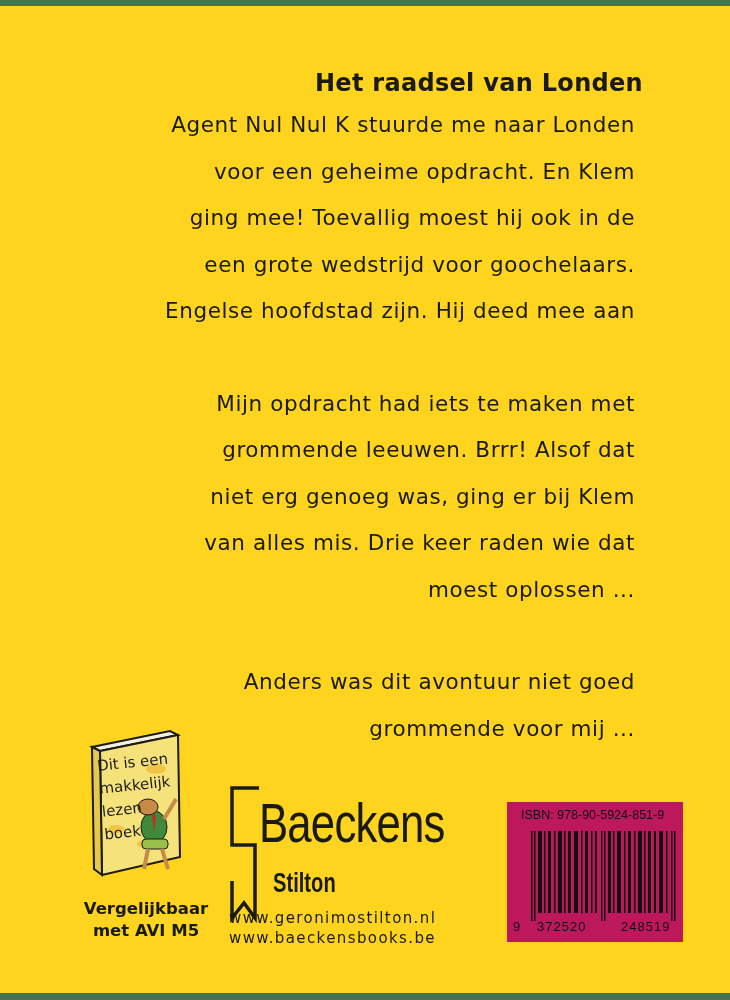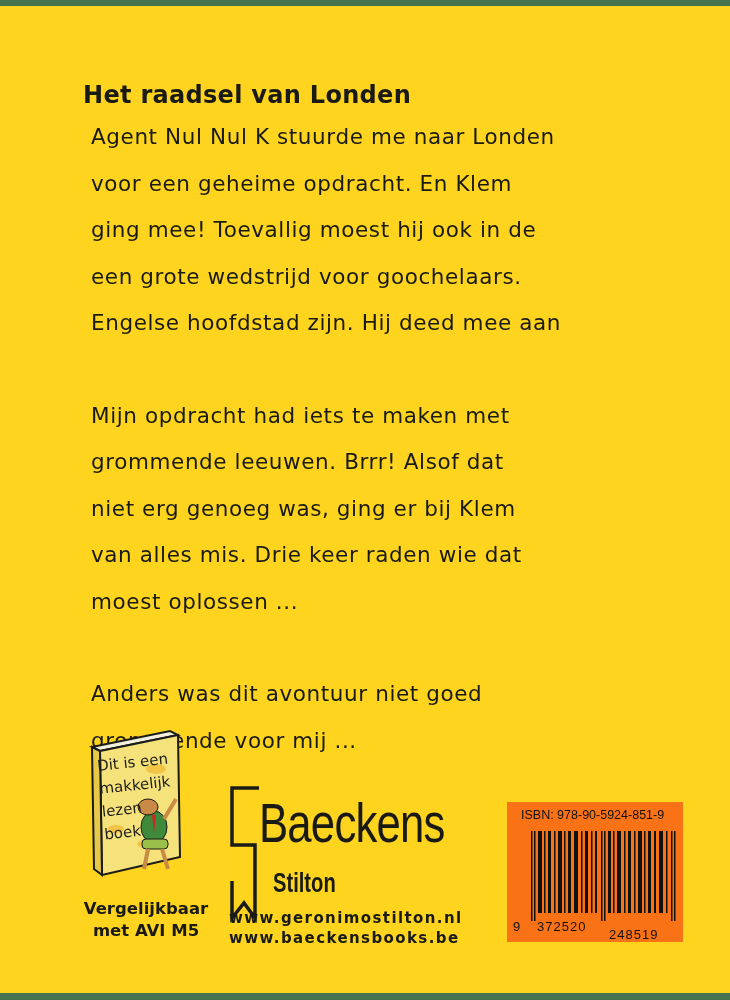--- a/index.html
+++ b/index.html
@@ -1,37 +1,37 @@
 <!DOCTYPE html>
 <html><head>
 <meta charset="utf-8">
 <style>
   html, body { margin:0; padding:0; }
   body { width:730px; height:1000px; position:relative; overflow:hidden; background:#fed41e; font-family:"DejaVu Sans", sans-serif; color:#1a1a14; }
   .band-top { position:absolute; left:0; top:0; width:730px; height:6px; background:#467350; }
   .band-bottom { position:absolute; left:0; top:993px; width:730px; height:7px; background:#467350; }
-  .content { position:absolute; left:83px; top:80px; width:560px; }
+  .content { position:absolute; left:83px; top:68px; width:560px;text-align:right; }
   .title { font-weight:bold; font-size:24px; line-height:30px; margin:0; letter-spacing:0.3px; }
   .para { margin:8px; font-size:21.5px; line-height:38.5px; letter-spacing:0.6px; }
   .para-gap { height:38px; }
   .avi-badge { position:absolute; left:78px; top:725px; width:122px; }
   .book { position:absolute; left:8px; top:4px; width:100px; height:150px; }
   .avi-label { position:absolute; left:-12px; top:173px; width:160px; text-align:center; font-weight:bold; font-size:16.5px; line-height:22px; }
   .book-text { position:absolute; left:18px; top:30px; font-size:15px; line-height:23px; color:#1b1b18; transform:rotate(-6deg); transform-origin:left top; }
   .logo { position:absolute; left:229px; top:785px; width:230px; height:140px; }
   .logo-word { position:absolute; left:30px; top:8px; font-family:"Liberation Sans Narrow","Liberation Sans",sans-serif; font-size:56px; line-height:60px; letter-spacing:-1px; transform:scaleX(0.78); transform-origin:left top; }
   .logo-sub { position:absolute; left:44px; top:82px; font-family:"Liberation Sans",sans-serif; font-weight:bold; font-size:28px; line-height:32px; transform:scaleX(0.72); transform-origin:left top; }
-  .urls { position:absolute; left:229px; top:908px; font-size:15px; line-height:20px; letter-spacing:1.4px;font-weight:bold; }
-  .barcode-box { position:absolute; left:507px; top:802px; width:176px; height:140px; background:#f97316; }
+  .urls { position:absolute; left:229px; top:908px; font-size:15px; line-height:20px; letter-spacing:1.4px; }
+  .barcode-box { position:absolute; left:507px; top:802px; width:176px; height:140px; background:#be185d; }
   .isbn-text { position:absolute; left:14px; top:5px; font-family:"Liberation Sans",sans-serif; font-size:12.5px; line-height:16px; color:#111; }
   .bars { position:absolute; left:24px; top:29px; width:145px; height:90px; }
   .bc-digits { position:absolute; left:6px; top:117px; font-family:"Liberation Sans",sans-serif; font-size:13px; line-height:16px; letter-spacing:1px; color:#111; width:170px; }
   .bc-d1 { position:absolute; left:0; }
   .bc-d2 { position:absolute; left:24px; }
-  .bc-d3 { position:absolute; left:96px;margin-top:8px; }
+  .bc-d3 { position:absolute; left:108px; }
 </style>
 </head>
 <body>
 
 <div class="band-top"></div>
 
 <div class="content">
   <h1 class="title">Het raadsel van Londen</h1>
   <div>
     <p class="para">Agent Nul Nul K stuurde me naar Londen</p>

